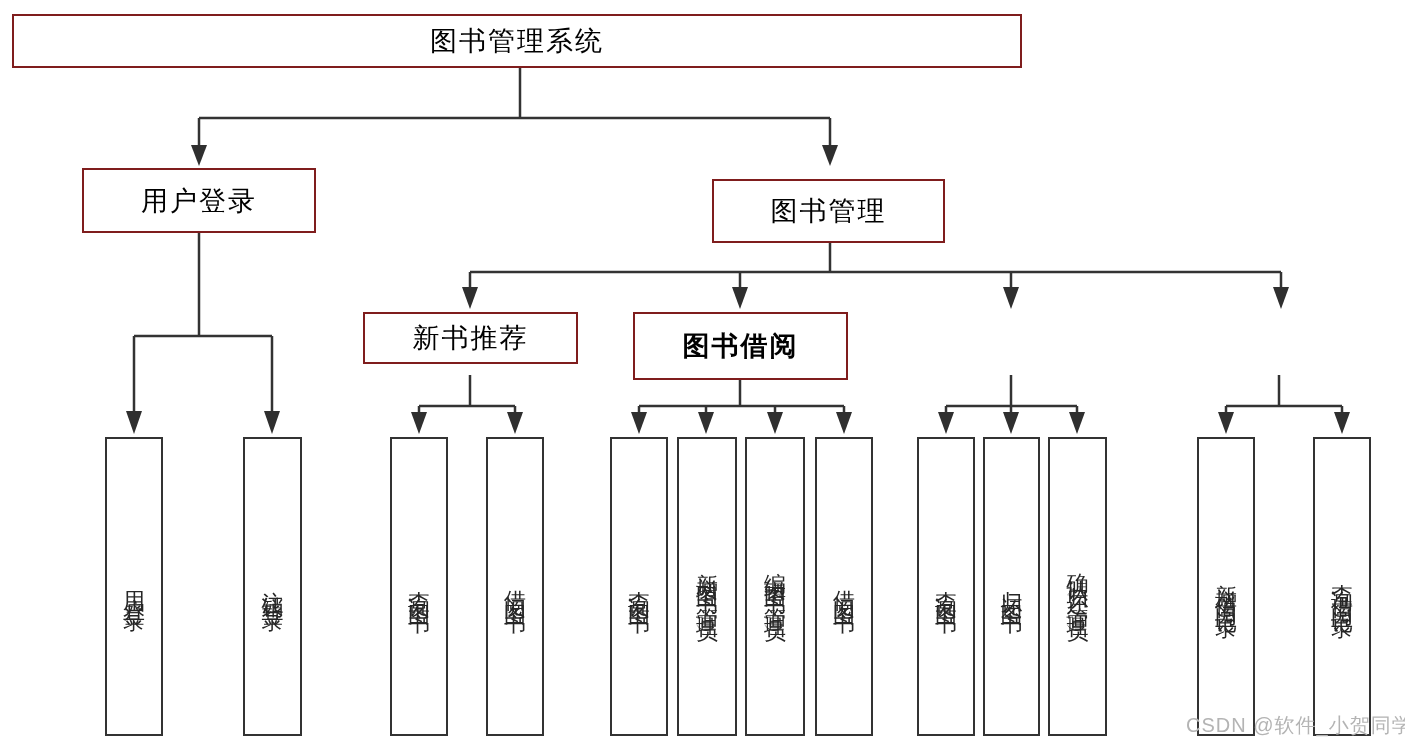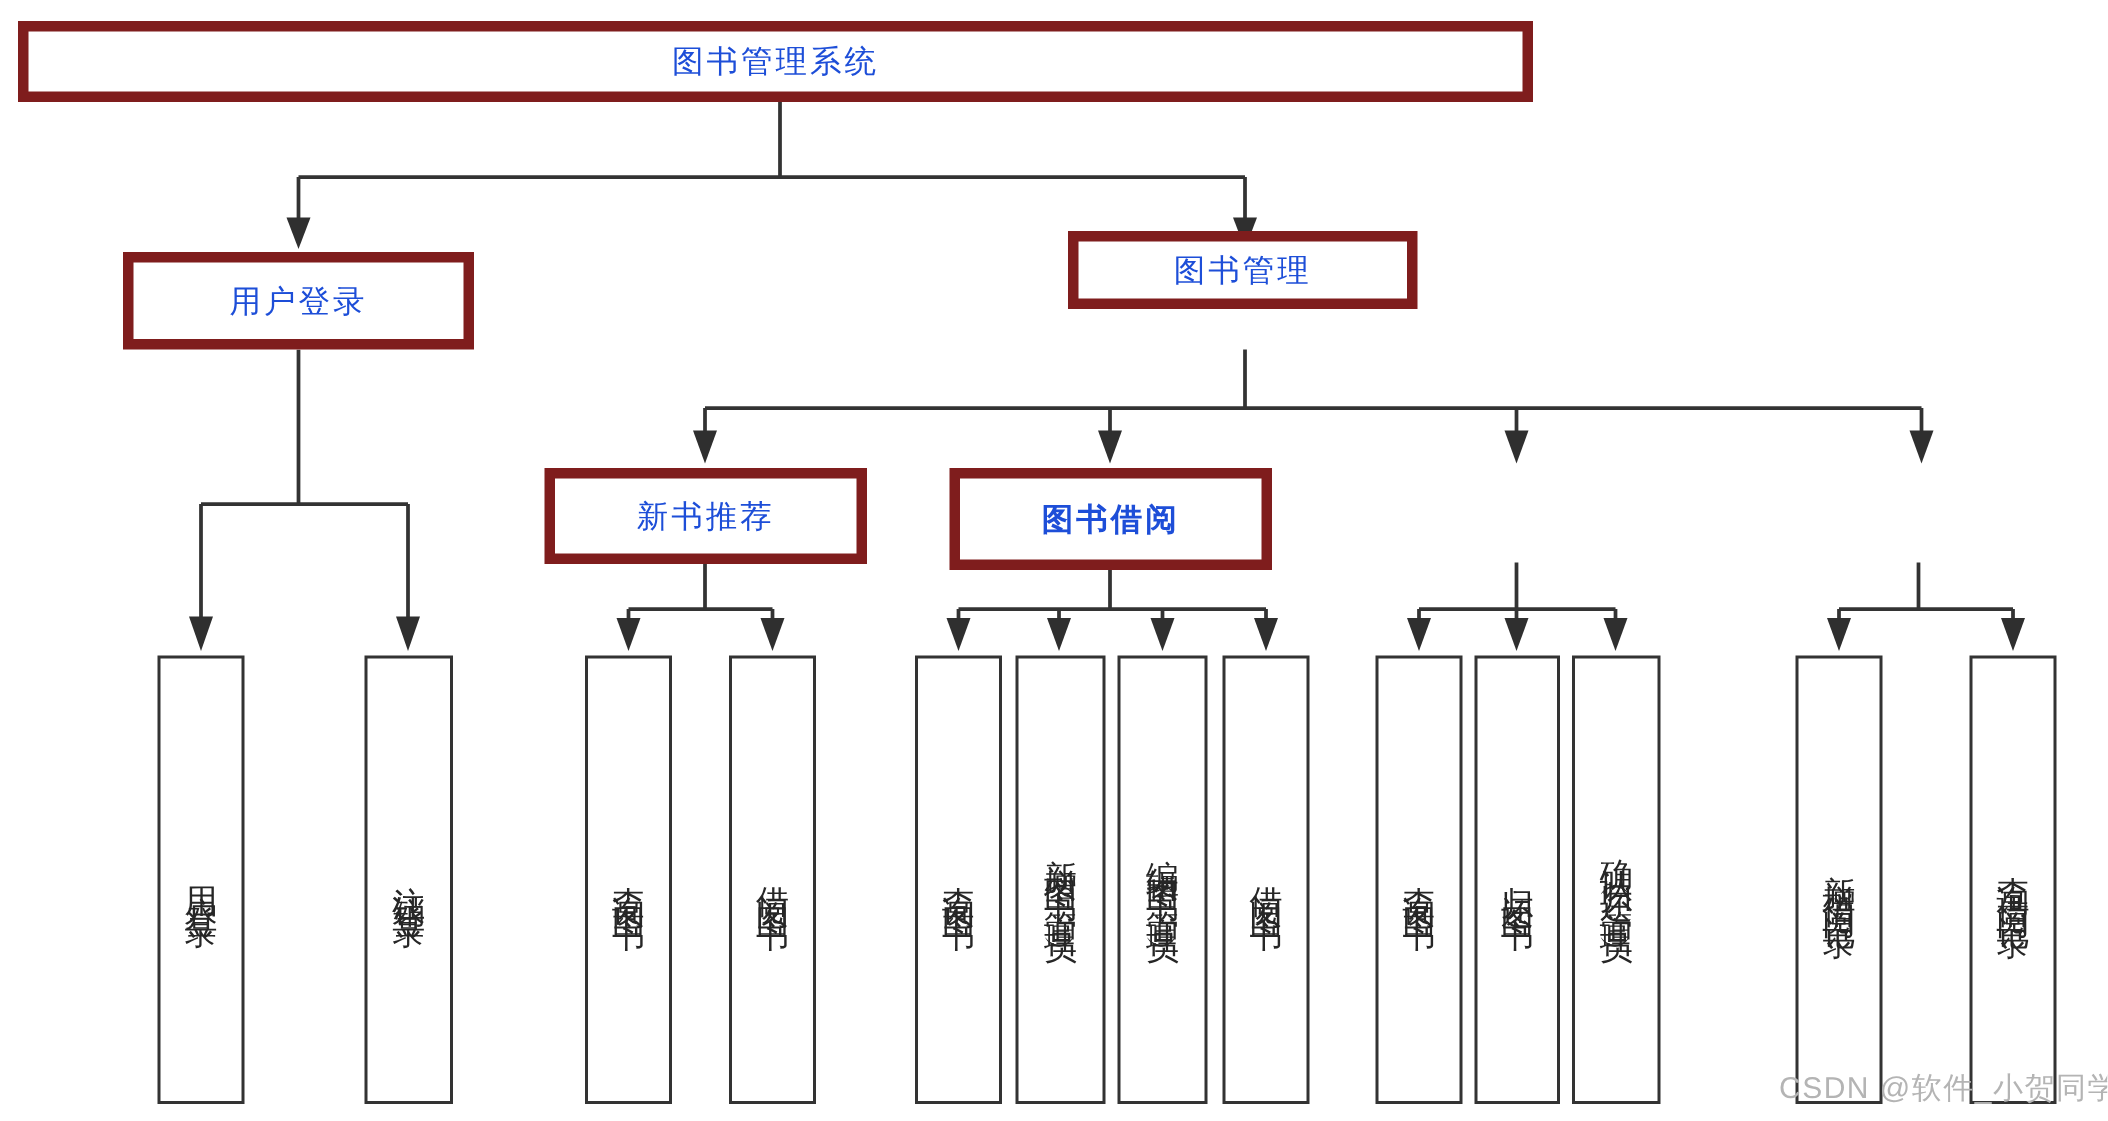--- a/index.html
+++ b/index.html
@@ -17,28 +17,28 @@
   }
   #wires {
     position: absolute;
     left: 0; top: 0;
     width: 1405px; height: 747px;
     z-index: 1;
   }
   .hnode {
     position: absolute;
     box-sizing: border-box;
-    border: 7px solid #7f1d1d;
+    border: 2px solid #7f1d1d;
     background: #ffffff;
     display: flex;
     align-items: center;
     justify-content: center;
-    font-size: 21px;
+    font-size: 27px;
     letter-spacing: 2px;
-    color: #1d4ed8;
+    color: #000000;
     z-index: 2;
     white-space: nowrap;
   }
   .vnode {
     position: absolute;
     box-sizing: border-box;
     border: 2px solid #333333;
     background: #ffffff;
     display: flex;
     align-items: center;
@@ -131,23 +131,23 @@
       <polygon points="1003,412 1019,412 1011,434"></polygon>
       <polygon points="1069,412 1085,412 1077,434"></polygon>
       <polygon points="1218,412 1234,412 1226,434"></polygon>
       <polygon points="1334,412 1350,412 1342,434"></polygon>
     </g>
   </svg>
 
   <div class="hnode" style="left:12px; top:14px; width:1010px; height:54px;">图书管理系统</div>
 
   <div class="hnode" style="left:82px; top:168px; width:234px; height:65px;">用户登录</div>
-  <div class="hnode" style="left:712px; top:154px; width:233px; height:52px;">图书管理</div>
+  <div class="hnode" style="left:712px; top:179px; width:233px; height:64px;">图书管理</div>
 
-  <div class="hnode" style="left:363px; top:312px; width:215px; height:64px;">新书推荐</div>
+  <div class="hnode" style="left:363px; top:312px; width:215px; height:52px;">新书推荐</div>
   <div class="hnode" style="left:633px; top:312px; width:215px; height:68px;font-weight:bold;">图书借阅</div>
 
   <div class="vnode" style="left:105px; width:58px;">用户登录</div>
   <div class="vnode" style="left:243px; width:59px;">注销登录</div>
 
   <div class="vnode" style="left:390px; width:58px;">查询图书</div>
   <div class="vnode" style="left:486px; width:58px;">借阅图书</div>
 
   <div class="vnode" style="left:610px; width:58px;">查询图书</div>
   <div class="vnode" style="left:677px; width:60px;">新增图书（管理员）</div>

